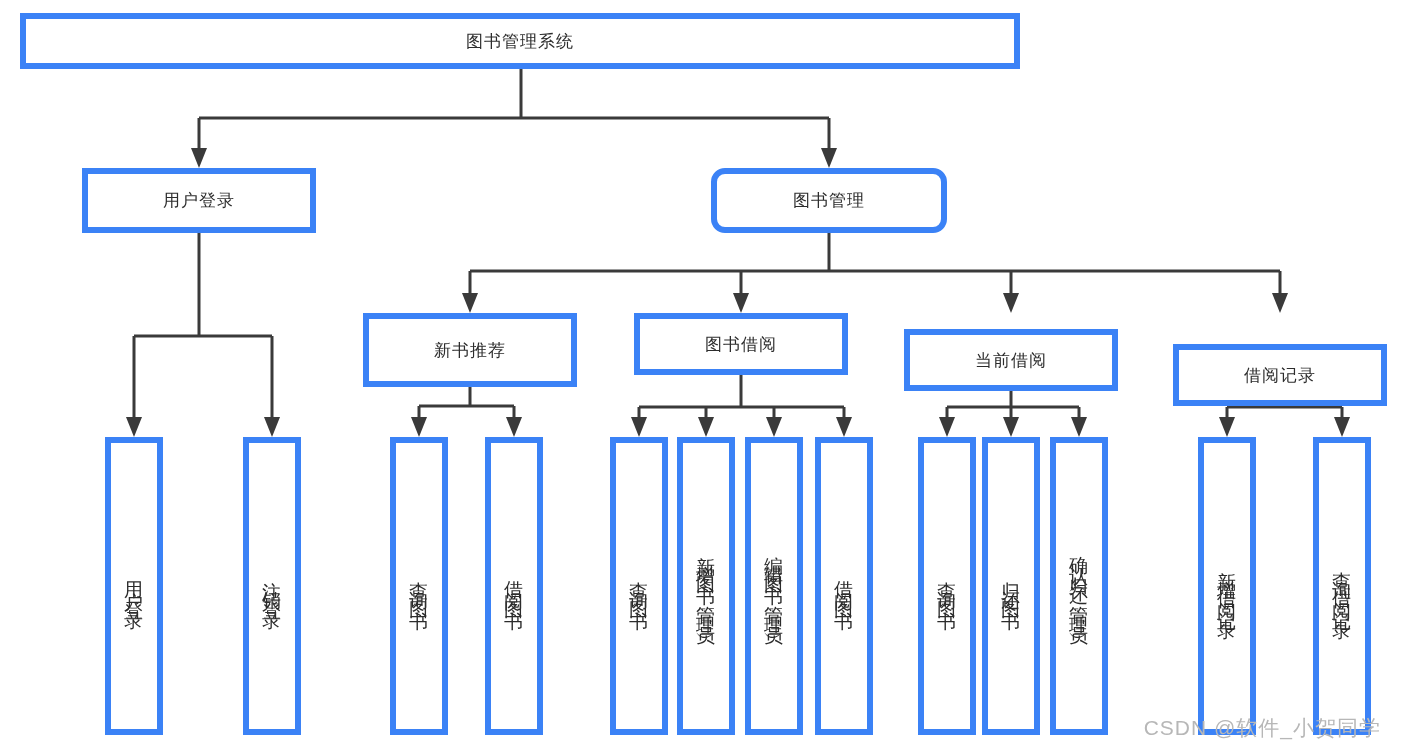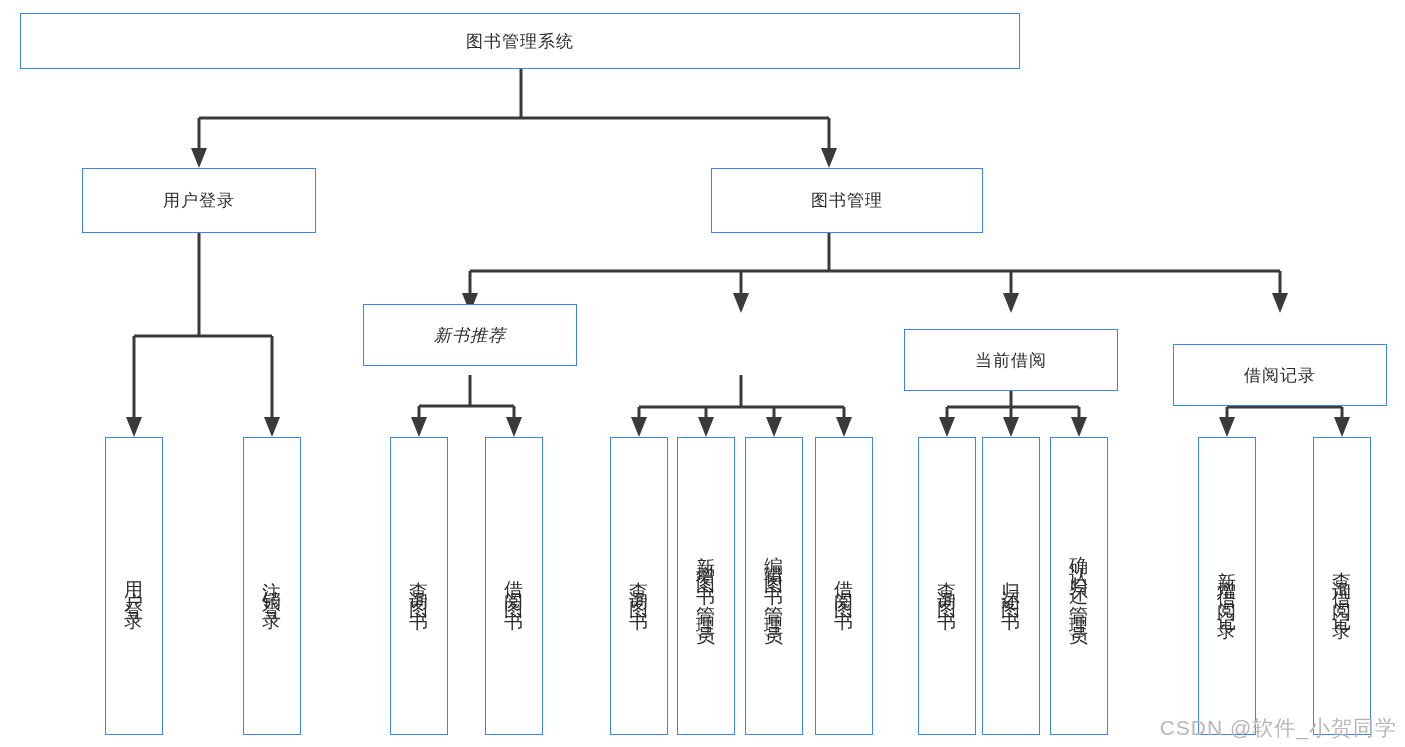--- a/index.html
+++ b/index.html
@@ -13,21 +13,21 @@
     overflow: hidden;
   }
   svg.connectors {
     position: absolute;
     left: 0; top: 0;
     width: 1405px; height: 747px;
   }
   .box {
     position: absolute;
     box-sizing: border-box;
-    border: 1px solid #3b82f6;
+    border: 6px solid #3b82f6;
     background: #ffffff;
     display: flex;
     align-items: center;
     justify-content: center;
     z-index: 2;
   }
   .hlabel {
     font-size: 17px;
     letter-spacing: 1px;
     white-space: nowrap;
@@ -39,21 +39,21 @@
   }
   .vtext {
     writing-mode: vertical-rl;
     text-orientation: mixed;
     font-size: 19px;
     letter-spacing: 10px;
     line-height: 1;
   }
   .watermark {
     position: absolute;
-    right: 8px;
+    right: 24px;
     top: 714px;
     font-size: 21px;
     letter-spacing: 1px;
     color: #b7b7b7;
     z-index: 5;
     white-space: nowrap;
   }
 </style>
 </head>
 <body>
@@ -107,26 +107,29 @@
     </g>
   </svg>
 
   <div class="box" style="left:20px; top:13px; width:1000px; height:56px;">
     <span class="hlabel">图书管理系统</span>
   </div>
 
   <div class="box" style="left:82px; top:168px; width:234px; height:65px;">
     <span class="hlabel">用户登录</span>
   </div>
-  <div class="box" style="left:711px; top:168px; width:272px; height:65px;">
+  <div class="box" style="left:711px; top:168px; width:236px; height:65px;border-radius:14px;">
     <span class="hlabel">图书管理</span>
   </div>
 
-  <div class="box" style="left:363px; top:304px; width:214px; height:62px;font-style:italic;">
+  <div class="box" style="left:363px; top:313px; width:214px; height:74px;">
     <span class="hlabel">新书推荐</span>
+  </div>
+  <div class="box" style="left:634px; top:313px; width:214px; height:62px;">
+    <span class="hlabel">图书借阅</span>
   </div>
   <div class="box" style="left:904px; top:313px; width:214px; height:62px;margin-top:16px;">
     <span class="hlabel">当前借阅</span>
   </div>
   <div class="box" style="left:1173px; top:313px; width:214px; height:62px;margin-top:31px;">
     <span class="hlabel">借阅记录</span>
   </div>
 
   <div class="box leaf" style="left:105px;">
     <span class="vtext">用户登录</span>

